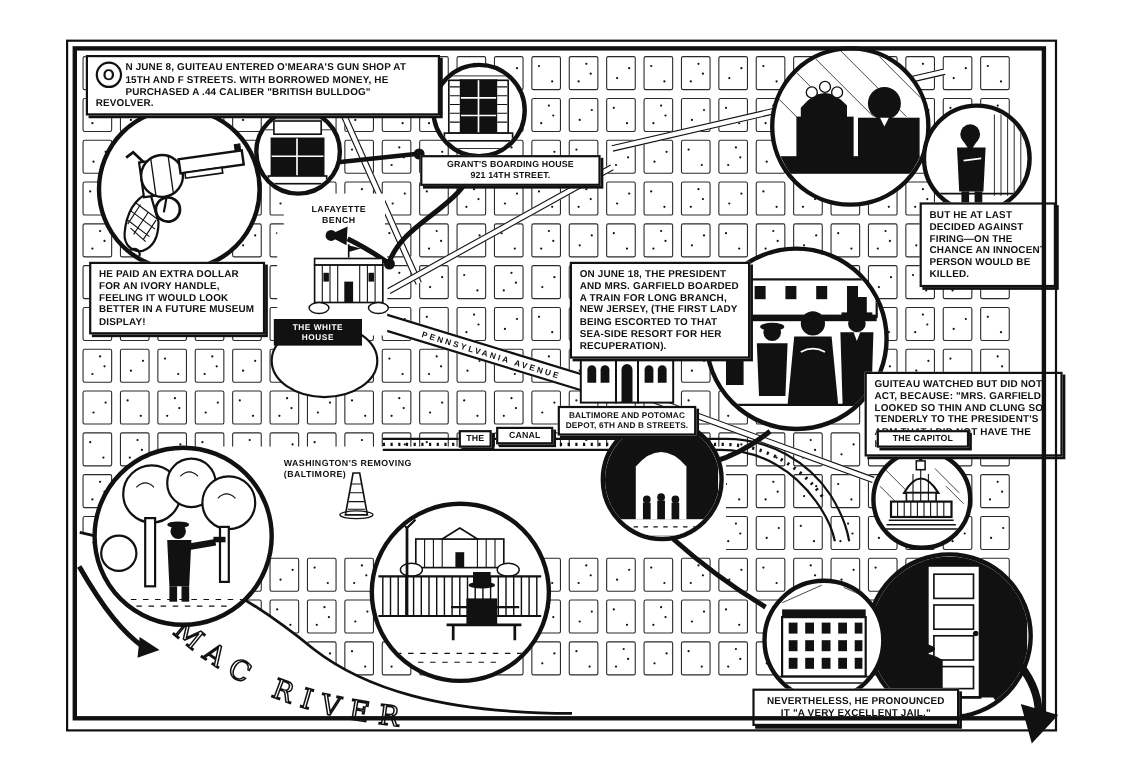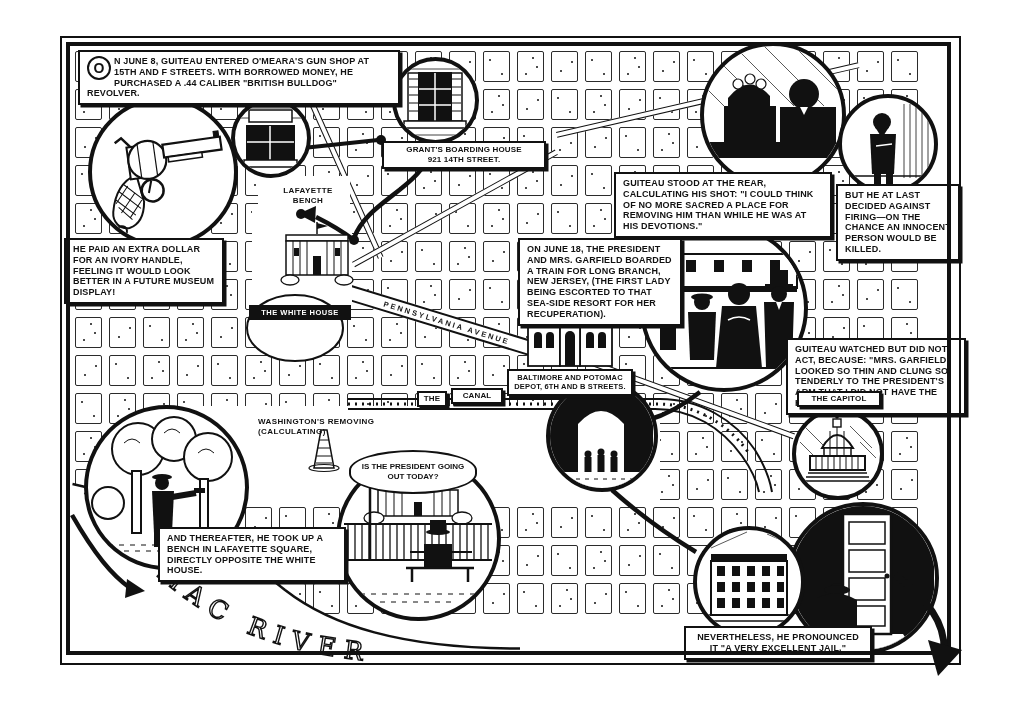--- a/index.html
+++ b/index.html
@@ -710,50 +710,47 @@
           <rect x="80" y="68" width="7" height="10"></rect>
       </g>
       <path d="M 8,85 H 96 M 12,91 H 92 M 16,97 H 88" stroke="#111" stroke-width="1.4"></path>
     </svg>
   </div>
 
   <div class="cap" style="left:78px;top:50px;width:322px;">
     <span class="dropcap">O</span>
     <span class="ctext">N JUNE 8, GUITEAU ENTERED O'MEARA'S GUN SHOP AT 15TH AND F STREETS. WITH BORROWED MONEY, HE PURCHASED A .44 CALIBER "BRITISH BULLDOG" REVOLVER.</span>
   </div>
-  <div class="cap" style="left:614px;top:172px;width:218px;">GUITEAU STOOD AT THE REAR, CALCULATING HIS SHOT: "I COULD THINK OF NO MORE SACRED A PLACE FOR REMOVING HIM THAN WHILE HE WAS AT HIS DEVOTIONS."</div>
   <div class="cap" style="left:836px;top:184px;width:124px;">BUT HE AT LAST DECIDED AGAINST FIRING—ON THE CHANCE AN INNOCENT PERSON WOULD BE KILLED.</div>
-  <div class="cap" style="left:64px;top:238px;width:160px;">HE PAID AN EXTRA DOLLAR FOR AN IVORY HANDLE, FEELING IT WOULD LOOK BETTER IN A FUTURE MUSEUM DISPLAY!</div>
+  <div class="cap" style="left:81px;top:238px;width:160px;">HE PAID AN EXTRA DOLLAR FOR AN IVORY HANDLE, FEELING IT WOULD LOOK BETTER IN A FUTURE MUSEUM DISPLAY!</div>
   <div class="cap" style="left:518px;top:238px;width:164px;">ON JUNE 18, THE PRESIDENT AND MRS. GARFIELD BOARDED A TRAIN FOR LONG BRANCH, NEW JERSEY, (THE FIRST LADY BEING ESCORTED TO THAT SEA-SIDE RESORT FOR HER RECUPERATION).</div>
   <div class="cap" style="left:786px;top:338px;width:180px;">GUITEAU WATCHED BUT DID NOT ACT, BECAUSE: "MRS. GARFIELD LOOKED SO THIN AND CLUNG SO TENDERLY TO THE PRESIDENT'S ARM THAT I DID NOT HAVE THE HEART."</div>
-  <div class="cap" style="left:158px;top:527px;width:188px;">AND THEREAFTER, HE TOOK UP A BENCH IN LAFAYETTE SQUARE, DIRECTLY OPPOSITE THE WHITE HOUSE.</div>
   <div class="cap" style="left:684px;top:626px;width:188px;text-align:center;">NEVERTHELESS, HE PRONOUNCED IT "A VERY EXCELLENT JAIL."</div>
 
   <div class="cap lbl" style="left:382px;top:141px;width:164px;">
     <div>GRANT'S BOARDING HOUSE</div>
     <div>921 14TH STREET.</div>
   </div>
   <div class="plain" style="left:266px;top:186px;width:84px;">
     <div>LAFAYETTE</div>
     <div>BENCH</div>
   </div>
-  <div class="lbl-dark" style="left:249px;top:305px;width:102px;">THE WHITE HOUSE</div>
+  <div class="lbl-dark" style="left:249px;top:290px;width:80px;">THE WHITE HOUSE</div>
   <div class="cap lbl" style="left:507px;top:369px;width:126px;font-size:7.5px;">
     <div>BALTIMORE AND POTOMAC</div>
     <div>DEPOT, 6TH AND B STREETS.</div>
   </div>
   <div class="cap lbl" style="left:417px;top:391px;width:30px;padding:1px 2px;">THE</div>
   <div class="cap lbl" style="left:451px;top:388px;width:52px;padding:1px 2px;">CANAL</div>
   <div class="plain" style="left:258px;top:417px;width:136px;text-align:left;">
     <div>WASHINGTON'S REMOVING</div>
-    <div>(CALCULATING)</div>
+    <div>(BALTIMORE)</div>
   </div>
   <div class="cap lbl" style="left:797px;top:391px;width:84px;padding:1px 2px;">THE CAPITOL</div>
 
-  <div class="bubble" style="left:349px;top:450px;width:128px;height:44px;">IS THE PRESIDENT GOING OUT TODAY?</div>
 
   <div class="frame-outer"></div>
   <div class="frame-inner"></div>
 
   <svg class="toplayer" viewBox="0 0 1024 703">
     <g>
       <path d="M 895,575 C 930,600 945,625 944,650" fill="none" stroke="#111" stroke-width="7"></path>
       <polygon points="928,640 962,650 938,676" fill="#111"></polygon>
     </g>
   </svg>

